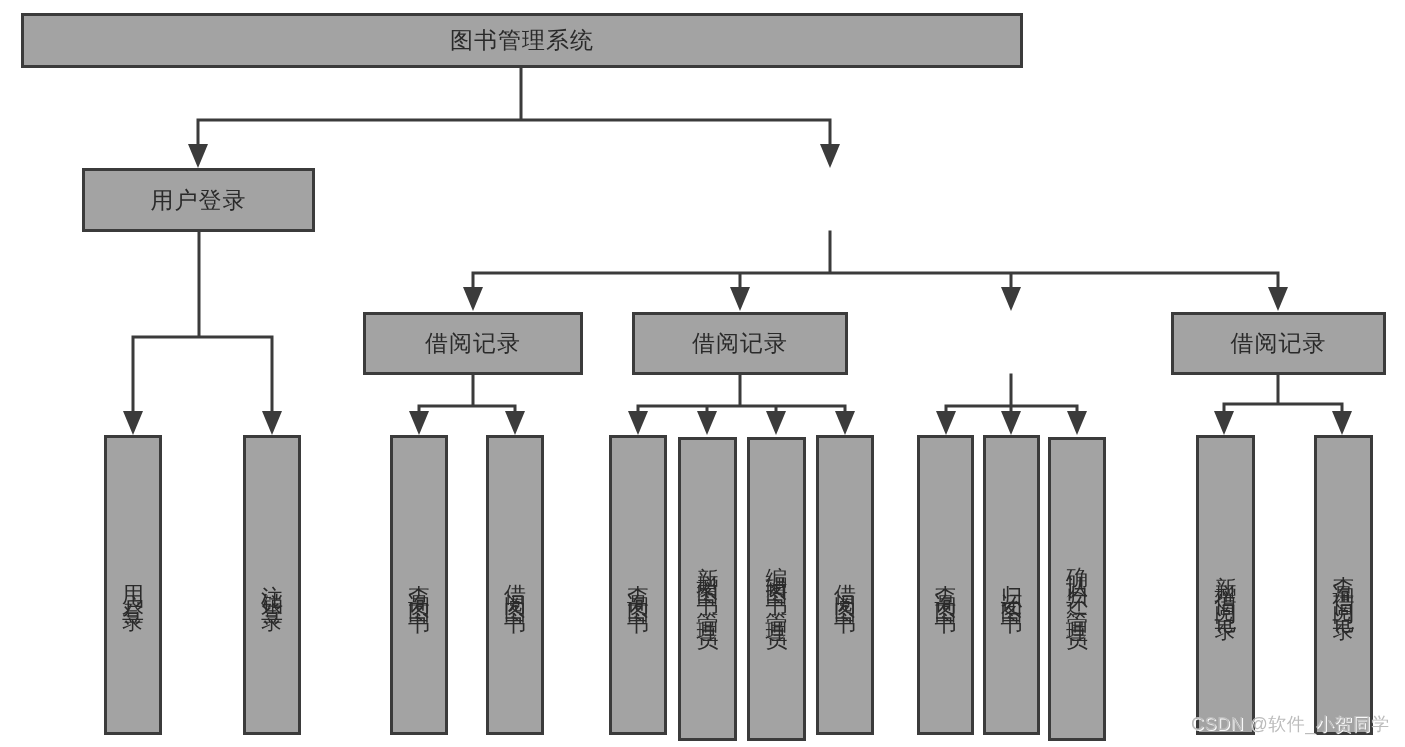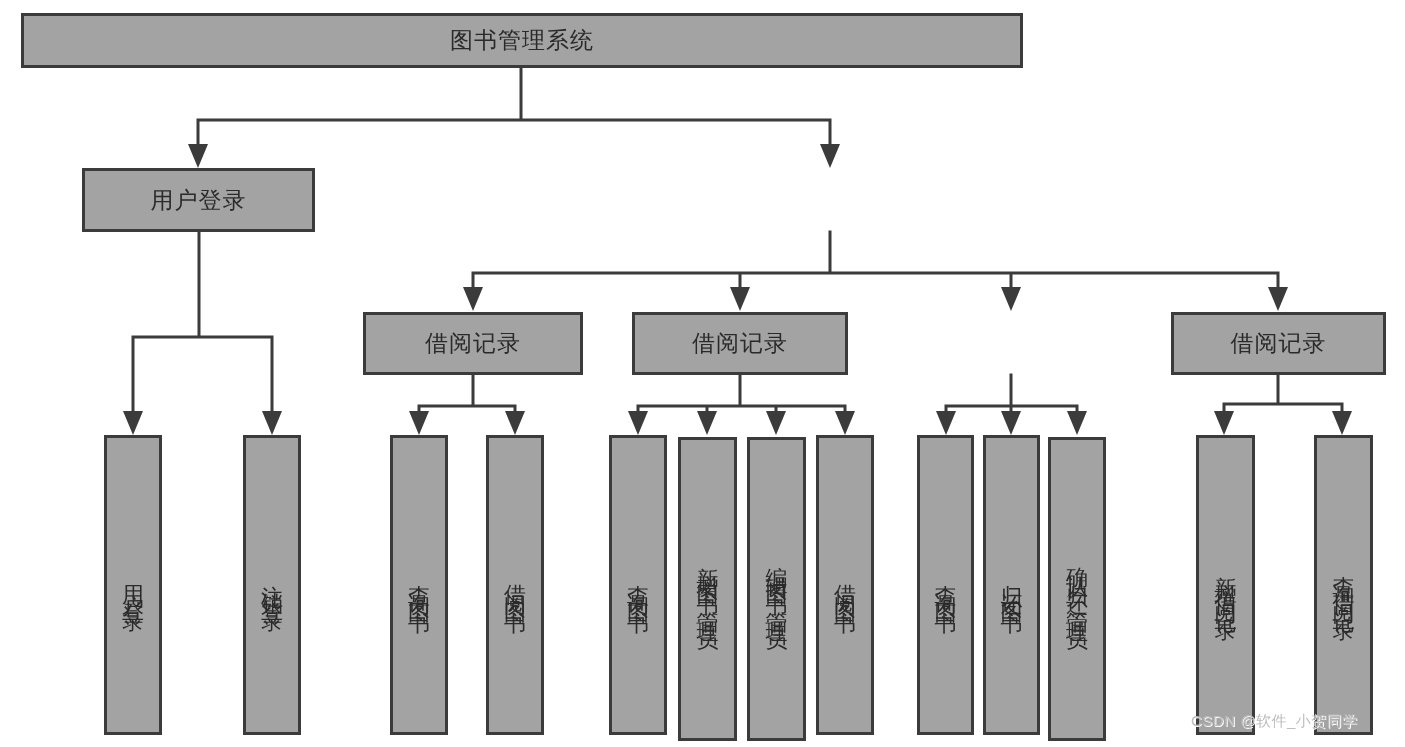--- a/index.html
+++ b/index.html
@@ -33,21 +33,21 @@
   .vbox .vtext{
     writing-mode:vertical-rl;
     text-orientation:mixed;
     font-size:22px;
     letter-spacing:9px;
     line-height:1.1;
   }
   .watermark{
     position:absolute;
     left:1191px;top:712px;
-    font-size:15px;
+    font-size:18px;
     letter-spacing:0.5px;
     color:var(--wm);
     text-shadow:1px 1px 0 rgba(255,255,255,0.95);
     z-index:6;
     white-space:nowrap;
   }
 </style>
 </head>
 <body>
 

